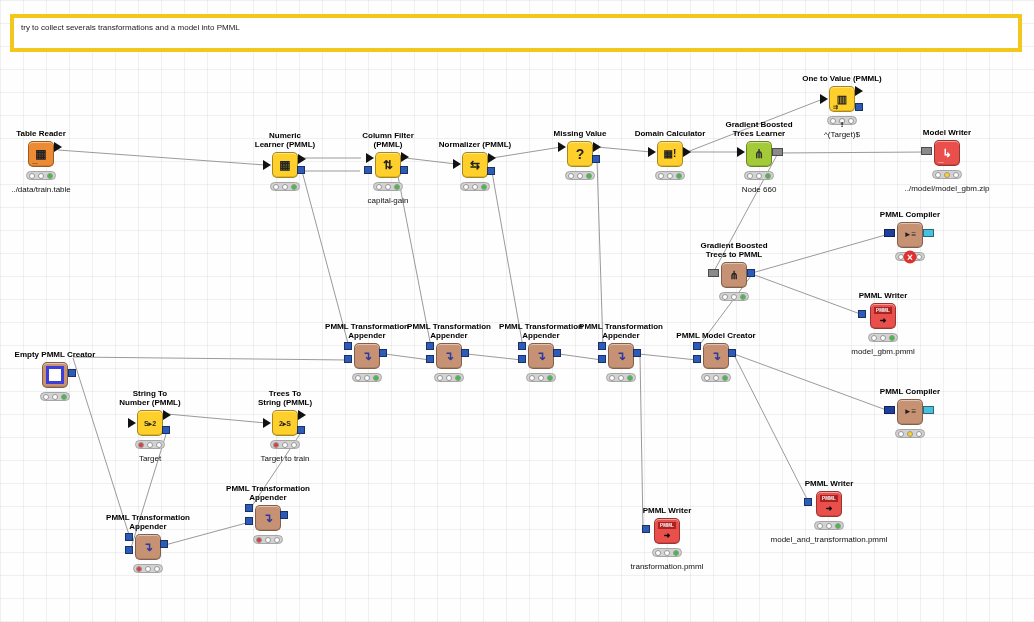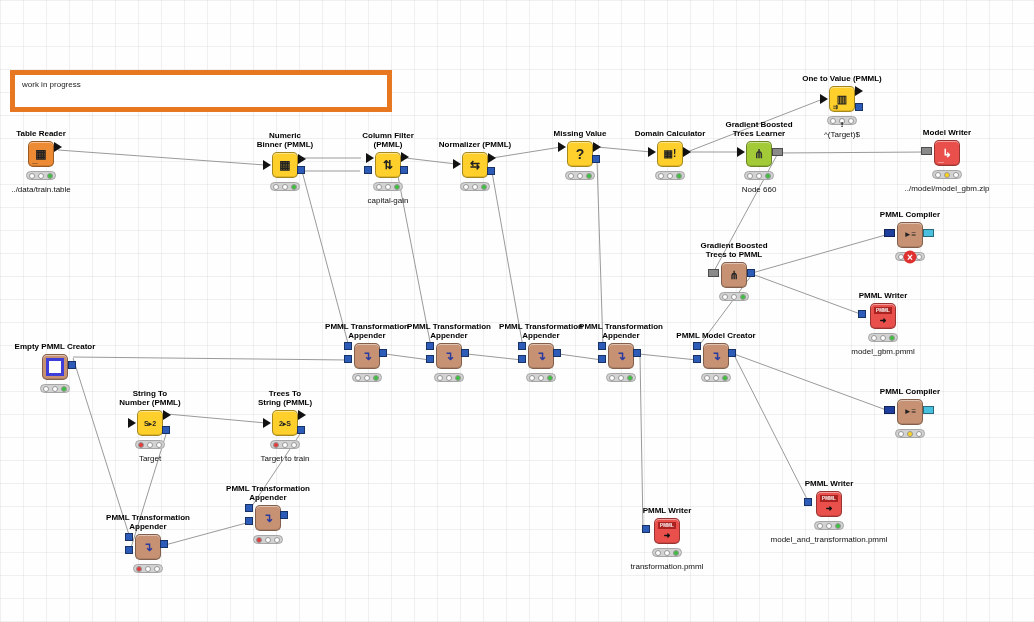--- a/index.html
+++ b/index.html
@@ -55,22 +55,22 @@
        font-size:10px;font-weight:bold;text-align:center;line-height:13px;}
   .port{position:absolute;}
   .port.sq{width:8px;height:8px;border:1px solid rgba(0,0,0,0.45);box-sizing:border-box;}
   .port.sq.wide{width:11px;}
   .port.tri{width:0;height:0;border-top:5px solid transparent;border-bottom:5px solid transparent;border-left:8px solid #111;}
 </style>
 </head>
 <body>
 
 <div class="canvas">
-  <div class="annotation" id="ann1" style="left: 10px; top: 70px; width: 382px; height: 42px; border-color: rgb(232, 119, 34); border-width: 5px; box-sizing: border-box;">
-    <span class="ann-text">work in progress</span>
+  <div class="annotation" id="ann0" style="left: 10px; top: 14px; width: 1012px; height: 38px; border-color: rgb(243, 199, 27); border-width: 4px; box-sizing: border-box;">
+    <span class="ann-text">try to collect severals transformations and a model into PMML</span>
   </div>
   <svg class="wires" id="wires" viewBox="0 0 1034 622">
       <polyline points="58,150 265,165" fill="none" stroke="#9a9a9a" stroke-width="1"></polyline>
       <polyline points="302,158 361,158" fill="none" stroke="#9a9a9a" stroke-width="1"></polyline>
       <polyline points="302,171 360,171" fill="none" stroke="#9a9a9a" stroke-width="1"></polyline>
       <polyline points="302,171 349,347" fill="none" stroke="#9a9a9a" stroke-width="1"></polyline>
       <polyline points="397,157 456,164" fill="none" stroke="#9a9a9a" stroke-width="1"></polyline>
       <polyline points="397,171 431,347" fill="none" stroke="#9a9a9a" stroke-width="1"></polyline>
       <polyline points="492,158 561,147" fill="none" stroke="#9a9a9a" stroke-width="1"></polyline>
       <polyline points="492,172 523,347" fill="none" stroke="#9a9a9a" stroke-width="1"></polyline>
@@ -110,21 +110,21 @@
         <div class="light">
           <i style="background: rgb(255, 255, 255);"></i>
           <i style="background: rgb(255, 255, 255);"></i>
           <i style="background: rgb(63, 191, 63);"></i>
         </div>
         <div class="label">../data/train.table</div>
       </div>
       <div class="node" style="left: 272px; top: 152px;">
         <div class="title">
           <div>Numeric</div>
-          <div>Binner (PMML)</div>
+          <div>Learner (PMML)</div>
         </div>
         <div class="icon" style="background: rgb(255, 208, 43);">
           <span class="glyph" style="font-size: 12px; color: rgb(34, 34, 34);">▦</span>
         </div>
         <span class="port tri" style="border-left-color: rgb(17, 17, 17); left: -9px; top: 8px;"></span>
         <span class="port tri" style="border-left-color: rgb(17, 17, 17); left: 26px; top: 2px;"></span>
         <span class="port sq" style="background: rgb(45, 91, 184); left: 25px; top: 14px;"></span>
         <div class="light">
           <i style="background: rgb(255, 255, 255);"></i>
           <i style="background: rgb(255, 255, 255);"></i>
@@ -293,21 +293,21 @@
           <span class="glyph" style="font-size: 8px; color: rgb(17, 17, 17);">➜</span>
         </div>
         <span class="port sq" style="background: rgb(45, 91, 184); left: -12px; top: 7px;"></span>
         <div class="light">
           <i style="background: rgb(255, 255, 255);"></i>
           <i style="background: rgb(255, 255, 255);"></i>
           <i style="background: rgb(63, 191, 63);"></i>
         </div>
         <div class="label">model_gbm.pmml</div>
       </div>
-      <div class="node" style="left: 42px; top: 354px;">
+      <div class="node" style="left: 42px; top: 362px;">
         <div class="title">
           <div>Empty PMML Creator</div>
         </div>
         <div class="icon" style="background: rgb(199, 146, 115);">
           <div class="inner-square"></div>
         </div>
         <span class="port sq" style="background: rgb(45, 91, 184); left: 26px; top: 7px;"></span>
         <div class="light">
           <i style="background: rgb(255, 255, 255);"></i>
           <i style="background: rgb(255, 255, 255);"></i>

